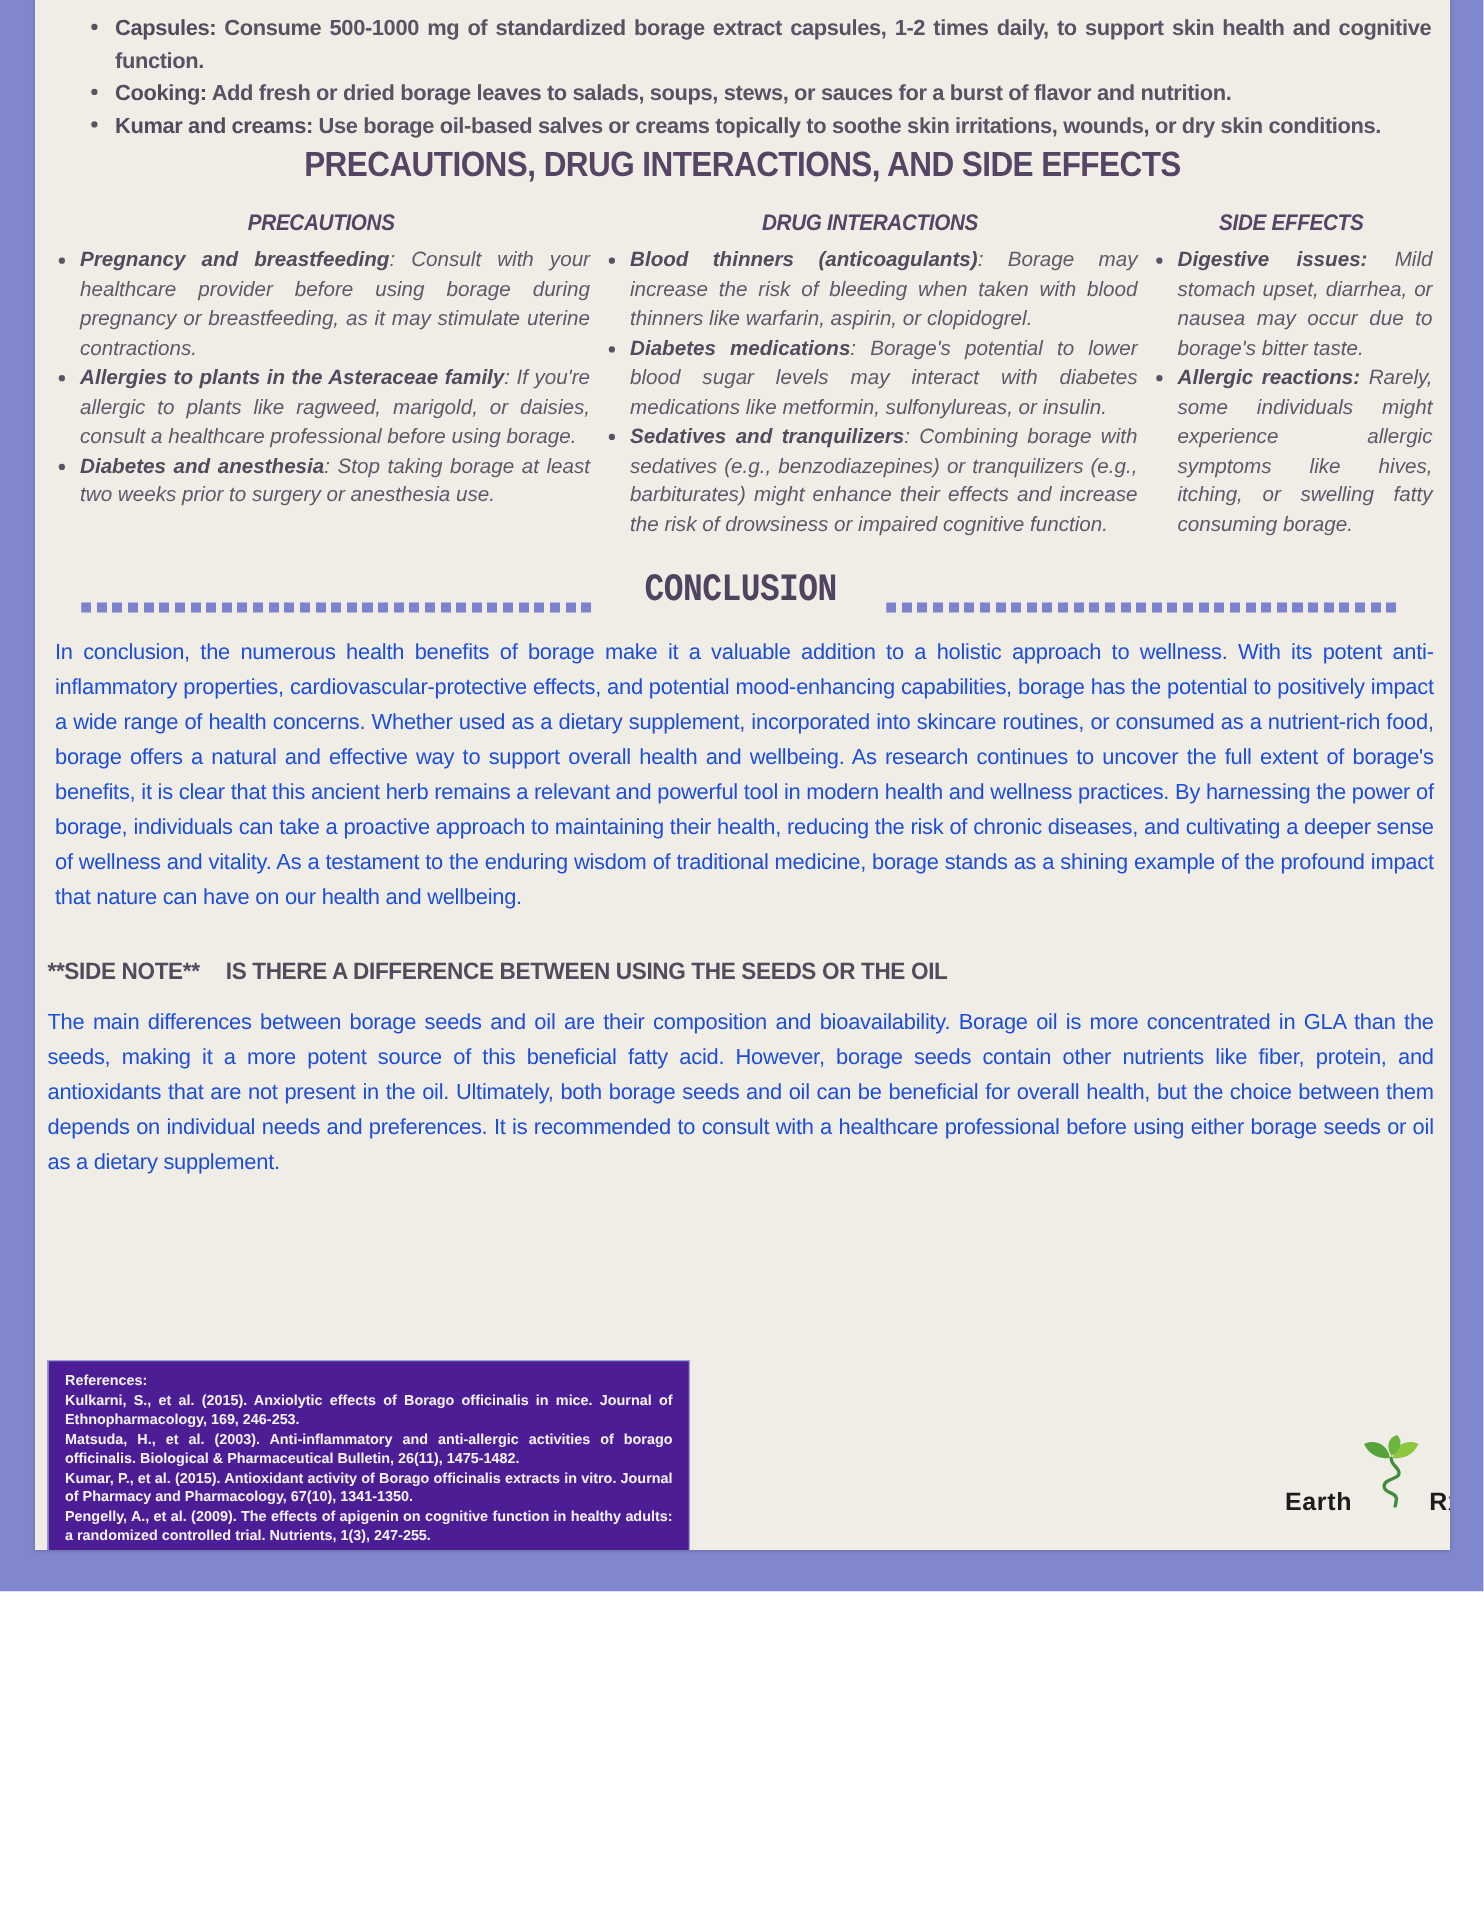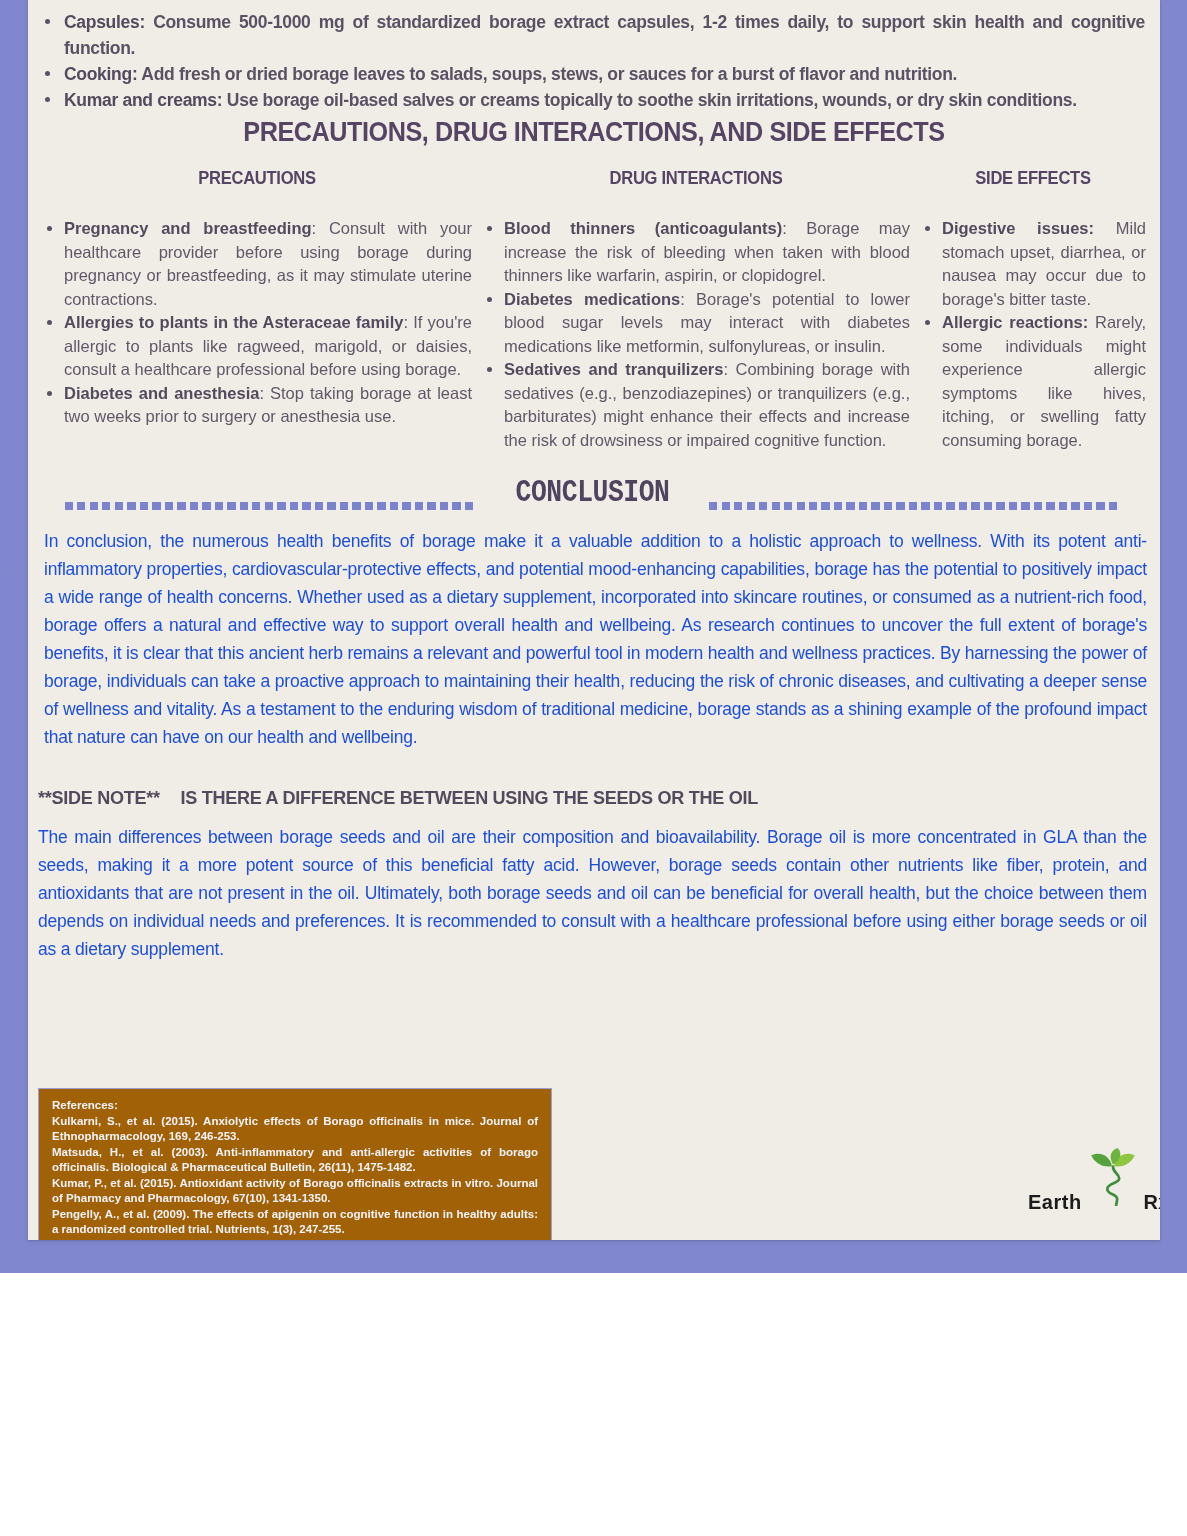--- a/index.html
+++ b/index.html
@@ -14,21 +14,21 @@
     background:#8087ce;
   }
   .content {
     position:absolute; left:28px; top:0; width:1132px; height:1240px;
     background:#f0ede6;
     box-shadow:0 1px 3px rgba(60,55,90,.35);
     overflow:hidden;
   }
   
   .top-bullets {
-    list-style:none; padding:9px 15px 0 36px;
+    list-style:none; padding:9px 15px 0 36px;margin-left:28px;
   }
   .top-bullets li {
     position:relative;
     font-size:17.5px; font-weight:700; letter-spacing:-0.3px;
     line-height:26px; color:#5b5164;
     text-align:justify;
   }
   .top-bullets li::before {
     content:""; position:absolute; left:-19px; top:10px;
     width:5px; height:5px; border-radius:50%; background:#5b5164;
@@ -37,30 +37,31 @@
   
   .section-title {
     margin-top:3px; text-align:center;
     font-size:28px; font-weight:700; letter-spacing:-0.5px;
     color:#564464; transform:scaleX(.9);
   }
   
   .columns {
     display:flex; justify-content:space-between;
     margin:20px 14px 0 14px;
+    font-style:italic;
   }
   .col { }
   .col-precautions  { width:430px; }
   .col-drug         { width:428px; }
   .col-side         { width:226px; }
   .col-header {
     text-align:center; font-size:18px; font-weight:700;
     letter-spacing:-0.3px; color:#564464; transform:scaleX(.92);
   }
-  .col ul { list-style:none; margin-top:28px; padding-left:22px; }
+  .col ul { list-style:none; margin-top:8px; padding-left:22px; }
   .col li {
     position:relative;
     font-size:16.5px; line-height:23.5px; color:#615769;
     text-align:justify;
   }
   .col li::before {
     content:""; position:absolute; left:-17px; top:9px;
     width:5px; height:5px; border-radius:50%; background:#5b5164;
   }
   .col li b { color:#544a5e; }
@@ -90,21 +91,21 @@
     margin:36px 12px 0 10px;
     font-size:19px; font-weight:700; letter-spacing:-0.3px;
     color:#544a5e; transform:scaleX(.95); transform-origin:left center;
     white-space:nowrap;
   }
   .sidenote-title .gap { display:inline-block; width:22px; }
   .sidenote-body { margin:14px 13px 0 10px; }
   
   .references {
     position:absolute; left:10px; top:1088px; width:514px;
-    background:#a16207; border:1px solid #989fdb;
+    background:#4c1d95; border:1px solid #989fdb;
     padding:9px 13px 10px 13px;
   }
   .references p {
     font-size:11.5px; font-weight:700; line-height:15.5px;
     color:#f4f3fa; text-align:justify;
   }
   .references .ref-head { text-align:left; }
   
   .logo {
     position:absolute; left:1000px; top:1148px; width:150px; height:68px;

